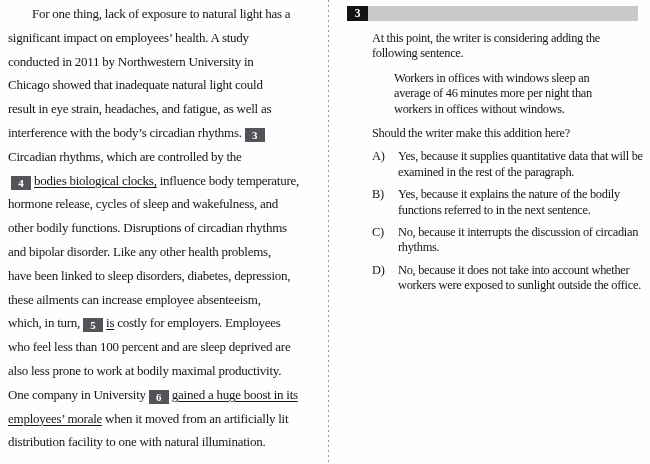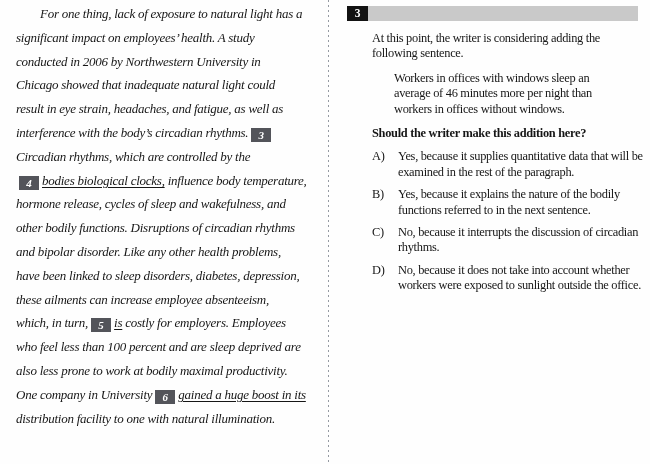--- a/index.html
+++ b/index.html
@@ -10,22 +10,22 @@
 
   
   .divider {
     position:absolute; left:328px; top:0; width:1px; height:464px;
     background-image:repeating-linear-gradient(to bottom,
       #959aa2 0px, #959aa2 2px, transparent 2px, transparent 5px);
   }
 
   
   .passage {
-    position:absolute; left:16px; top:2px; width:316px;
-    font-size:13px; line-height:23.8px; letter-spacing:-0.25px;font-style:italic;
+    position:absolute; left:8px; top:2px; width:316px;
+    font-size:13px; line-height:23.8px; letter-spacing:-0.25px;
   }
   .pline { white-space:nowrap; height:23.8px; }
   .pline.indent { padding-left:24px; }
   .marker {
     display:inline-block; min-width:20px; height:14px; line-height:14px;
     text-align:center; color:#ffffff; font-size:11px; font-weight:bold;
     letter-spacing:0; vertical-align:-2px; margin:0 3px;
     font-family:"Liberation Serif", serif;
   }
   .uline { text-decoration:underline; text-decoration-thickness:1px; text-underline-offset:2px; }
@@ -38,48 +38,49 @@
   .qheader { display:flex; height:15px; margin-bottom:10px; }
   .qnum {
     width:21px; height:15px; text-align:center; line-height:15px;
     color:#ffffff; font-size:11.5px; font-weight:bold; letter-spacing:0;
     flex-shrink:0;
   }
   .qbar { flex:1; height:15px; margin-right:5px; }
   .qbody { padding-left:25px; width:271px; box-sizing:content-box; }
   .qintro { margin:0; }
   .qquote { margin:9px 0 9px 22px; width:229px; }
-  .qstem  { margin:0 0 8px 0;font-weight:bold; }
+  .qstem  { margin:0 0 8px 0; }
   .choice { display:flex; margin-bottom:7px; }
   .choice-letter { width:26px; flex-shrink:0; }
   .choice-text { flex:1; }
 </style>
 </head>
 <body>
 
 <div class="page">
 
   <div class="passage">
       <div class="pline indent"><span class="ptext">For one thing, lack of exposure to natural light has a</span></div>
       <div class="pline"><span class="ptext">significant impact on employees’ health. A study</span></div>
-      <div class="pline"><span class="ptext">conducted in 2006 by Northwestern University in</span></div>
+      <div class="pline"><span class="ptext">conducted in 2011 by Northwestern University in</span></div>
       <div class="pline"><span class="ptext">Chicago showed that inadequate natural light could</span></div>
       <div class="pline"><span class="ptext">result in eye strain, headaches, and fatigue, as well as</span></div>
       <div class="pline"><span class="ptext">interference with the body’s circadian rhythms.</span><span class="marker" style="background: rgb(83, 84, 90);">3</span></div>
       <div class="pline"><span class="ptext">Circadian rhythms, which are controlled by the</span></div>
       <div class="pline"><span class="marker" style="background: rgb(83, 84, 90);">4</span><span class="uline">bodies biological clocks,</span><span class="ptext"> influence body temperature,</span></div>
       <div class="pline"><span class="ptext">hormone release, cycles of sleep and wakefulness, and</span></div>
       <div class="pline"><span class="ptext">other bodily functions. Disruptions of circadian rhythms</span></div>
       <div class="pline"><span class="ptext">and bipolar disorder. Like any other health problems,</span></div>
       <div class="pline"><span class="ptext">have been linked to sleep disorders, diabetes, depression,</span></div>
       <div class="pline"><span class="ptext">these ailments can increase employee absenteeism,</span></div>
       <div class="pline"><span class="ptext">which, in turn,</span><span class="marker" style="background: rgb(83, 84, 90);">5</span><span class="uline">is</span><span class="ptext"> costly for employers. Employees</span></div>
       <div class="pline"><span class="ptext">who feel less than 100 percent and are sleep deprived are</span></div>
       <div class="pline"><span class="ptext">also less prone to work at bodily maximal productivity.</span></div>
       <div class="pline"><span class="ptext">One company in University</span><span class="marker" style="background: rgb(83, 84, 90);">6</span><span class="uline">gained a huge boost in its</span></div>
+      <div class="pline"><span class="uline">employees’ morale</span><span class="ptext"> when it moved from an artificially lit</span></div>
       <div class="pline"><span class="ptext">distribution facility to one with natural illumination.</span></div>
     </div>
 
   <div class="divider"></div>
 
   <div class="qcol">
     <div class="qheader">
       <span class="qnum" style="background: rgb(19, 19, 19);">3</span>
       <span class="qbar" style="background: rgb(201, 201, 201);"></span>
     </div>

